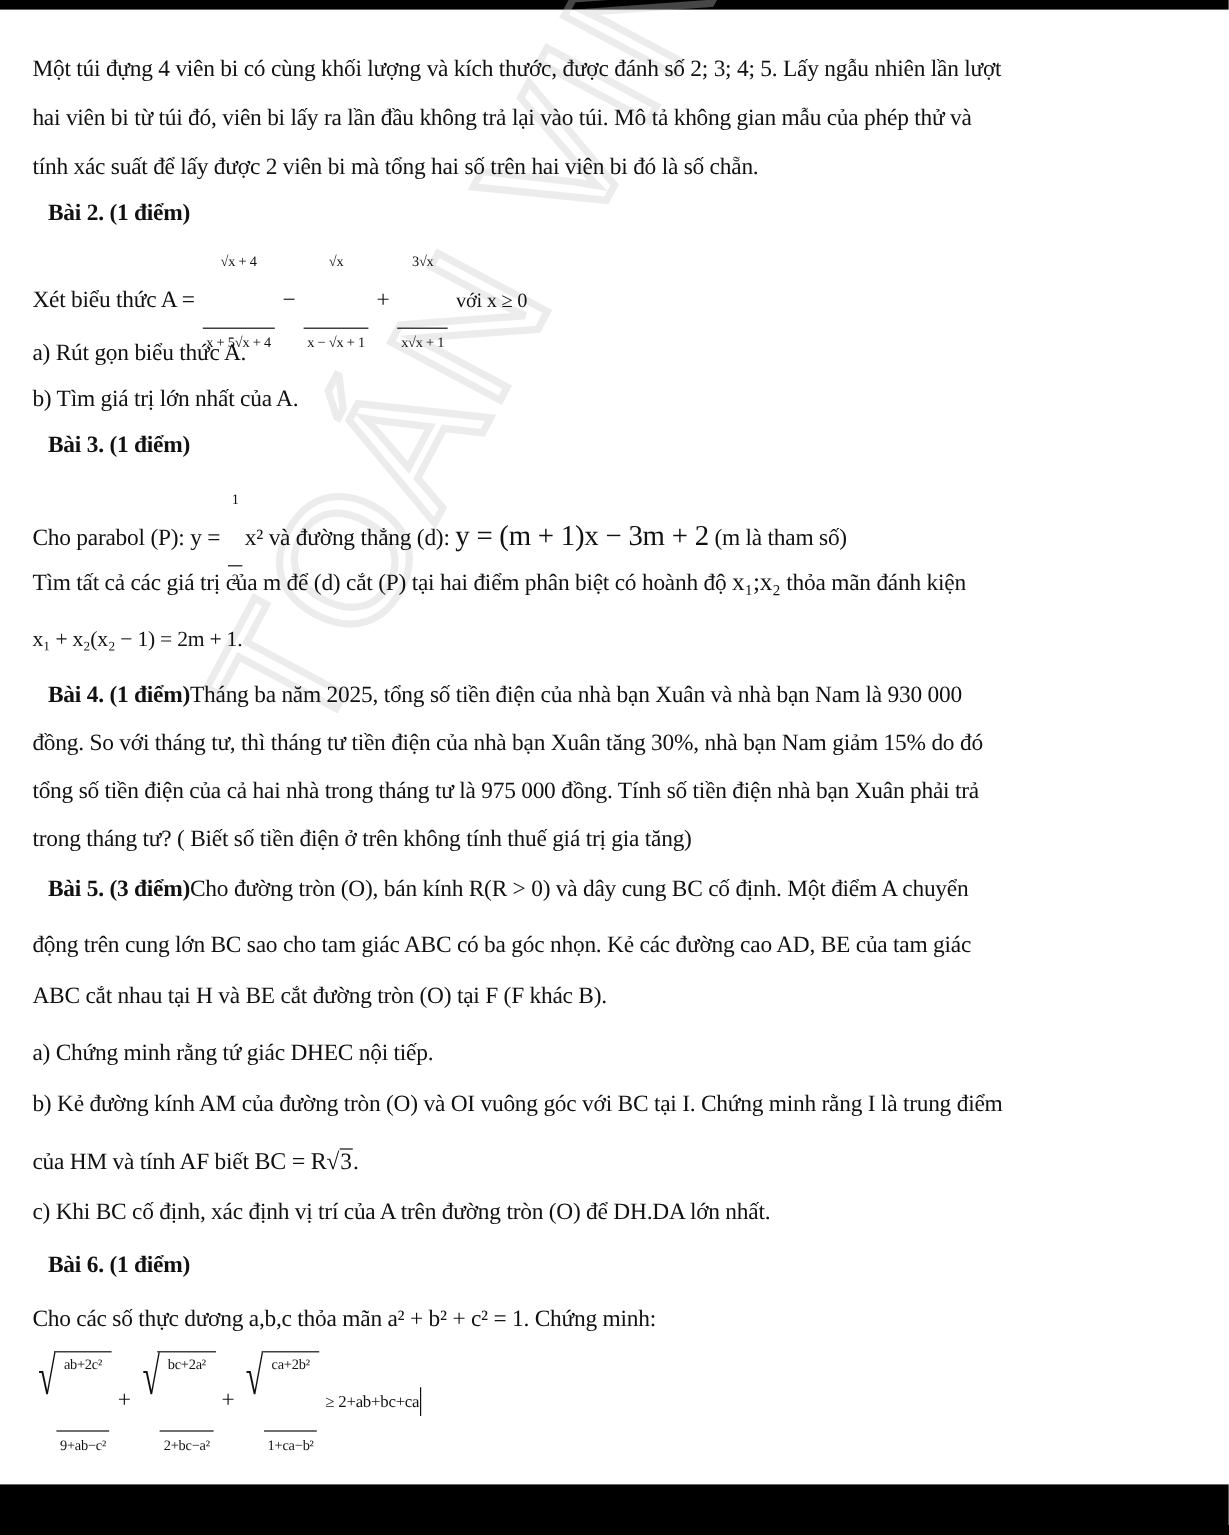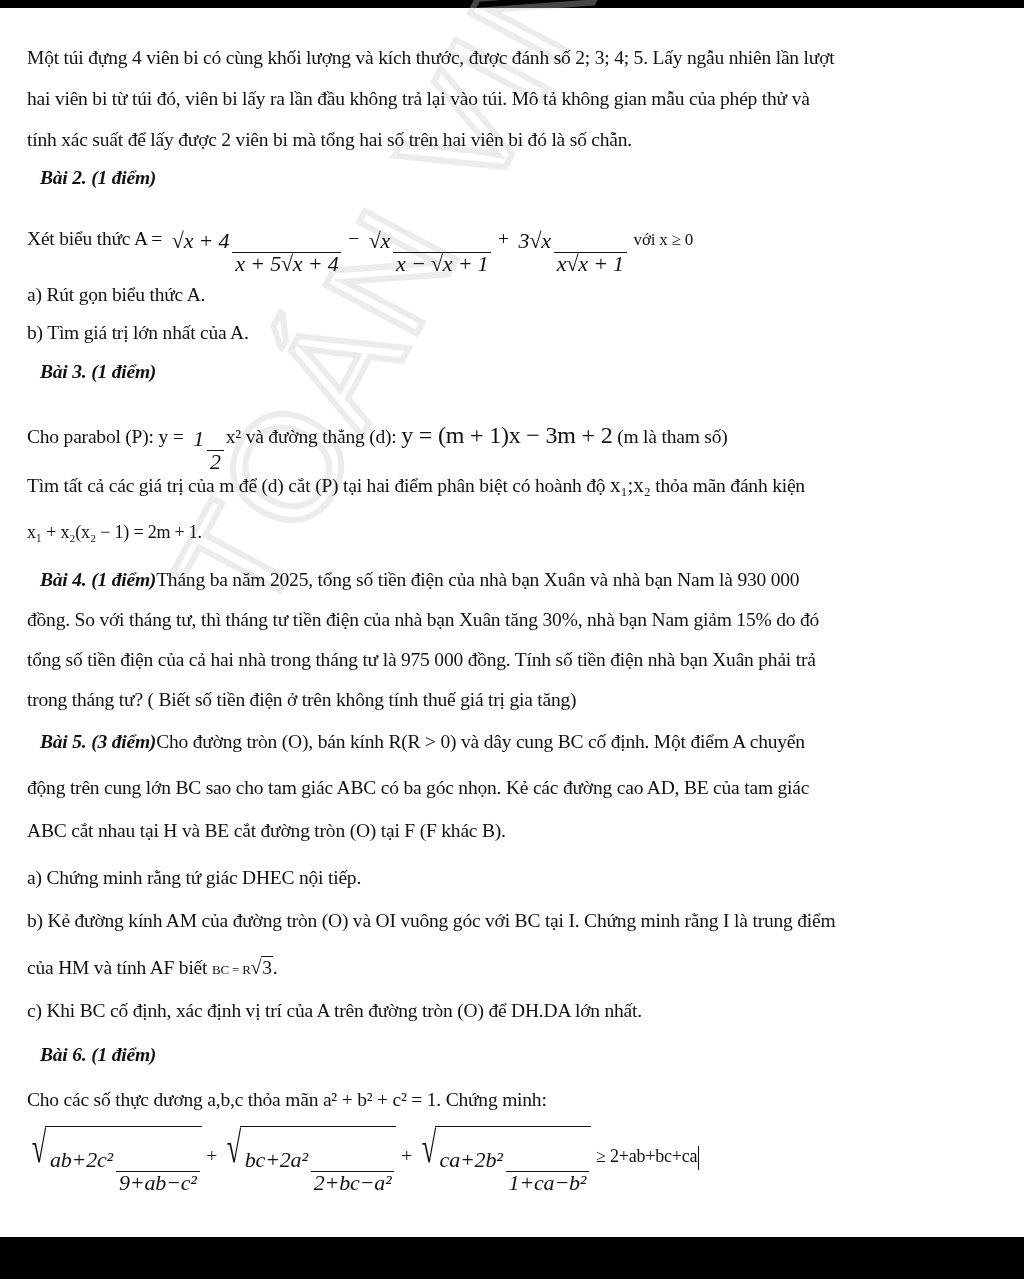--- a/index.html
+++ b/index.html
@@ -15,24 +15,24 @@
     transform: rotate(-62deg); transform-origin: left top;
     font-family: "Liberation Sans", sans-serif; font-size: 150px; font-weight: 300;
     color: transparent; -webkit-text-stroke: 6px rgba(200,200,200,0.35);
     white-space: nowrap; pointer-events: none; letter-spacing: 4px;
   }
   .page { position: absolute; left: 0; top: 0; width: 1024px; }
   .line {
     position: absolute; left: 27px; font-size: 19.5px; line-height: 24px;
     white-space: nowrap; letter-spacing: -0.2px;
   }
-  .bold { font-weight: bold; font-style: italic; }
+  .bold { font-weight: bold; }
   .ind { left: 40px; }
   .math { font-family: "Liberation Serif", serif; }
-  .frac { display: inline-flex; flex-direction: row; align-items: center; vertical-align: middle; margin: 0 2px; font-size: 22px; line-height: 20px; font-style: italic; }
+  .frac { display: inline-flex; flex-direction: column; align-items: center; vertical-align: middle; margin: 0 2px; font-size: 12px; line-height: 20px; }
   .frac .num { padding: 0 3px 1px; }
   .frac .den { border-top: 1.3px solid #111; padding: 1px 3px 0; margin-top: 44px; }
   .sqrt { display: inline-block; }
   .sqrt .rad { border-top: 1.2px solid #111; padding: 0 1px; }
   .bigsqrt { display: inline-flex; align-items: stretch; vertical-align: middle; }
   .bigsqrt .sym { font-size: 44px; line-height: 52px; transform: scaleX(0.6); margin-right: -6px; }
   .bigsqrt .body { border-top: 1.3px solid #111; margin-top: 4px; }
   .caret { display: inline-block; width: 1px; height: 24px; background: #111; vertical-align: middle; margin-left: 1px; }
 </style>
 </head>
@@ -98,21 +98,21 @@
 
   <div class="line ind" style="top:730px">
     <span class="bold">Bài 5. (3 điểm)</span><span>Cho đường tròn (O), bán kính R(R &gt; 0) và dây cung BC cố định. Một điểm A chuyển</span>
   </div>
   <div class="line" style="top:776px">động trên cung lớn BC sao cho tam giác ABC có ba góc nhọn. Kẻ các đường cao AD, BE của tam giác</div>
   <div class="line" style="top:819px">ABC cắt nhau tại H và BE cắt đường tròn (O) tại F (F khác B).</div>
   <div class="line" style="top:866px">a) Chứng minh rằng tứ giác DHEC nội tiếp.</div>
   <div class="line" style="top:909px">b) Kẻ đường kính AM của đường tròn (O) và OI vuông góc với BC tại I. Chứng minh rằng I là trung điểm</div>
   <div class="line" style="top:956px">
     <span>của HM và tính AF biết</span>
-    <span style="font-size:13px">BC = R</span><span class="sqrt">√<span class="rad">3</span></span><span>.</span>
+    <span style="font-size:20px">BC = R</span><span class="sqrt">√<span class="rad">3</span></span><span>.</span>
   </div>
   <div class="line" style="top:999px">c) Khi BC cố định, xác định vị trí của A trên đường tròn (O) để DH.DA lớn nhất.</div>
 
   <div class="line ind bold" style="top:1043px">Bài 6. (1 điểm)</div>
   <div class="line" style="top:1088px">Cho các số thực dương a,b,c thỏa mãn a² + b² + c² = 1. Chứng minh:</div>
   <div class="line math" style="top:1122px;left:27px">
     <span class="bigsqrt">
         <span class="sym">√</span>
         <span class="body"><span class="frac">
             <span class="num">ab+2c²</span>
@@ -128,17 +128,17 @@
           </span></span>
       </span>
     <span>+</span>
     <span class="bigsqrt">
         <span class="sym">√</span>
         <span class="body"><span class="frac">
             <span class="num">ca+2b²</span>
             <span class="den">1+ca−b²</span>
           </span></span>
       </span>
-    <span style="font-size:18px">≥ 2+ab+bc+ca</span><span class="caret"></span>
+    <span style="font-size:14px">≥ 2+ab+bc+ca</span><span class="caret"></span>
   </div>
 </div>
 
 <div class="bar-bottom"></div>
 
 </body></html>

